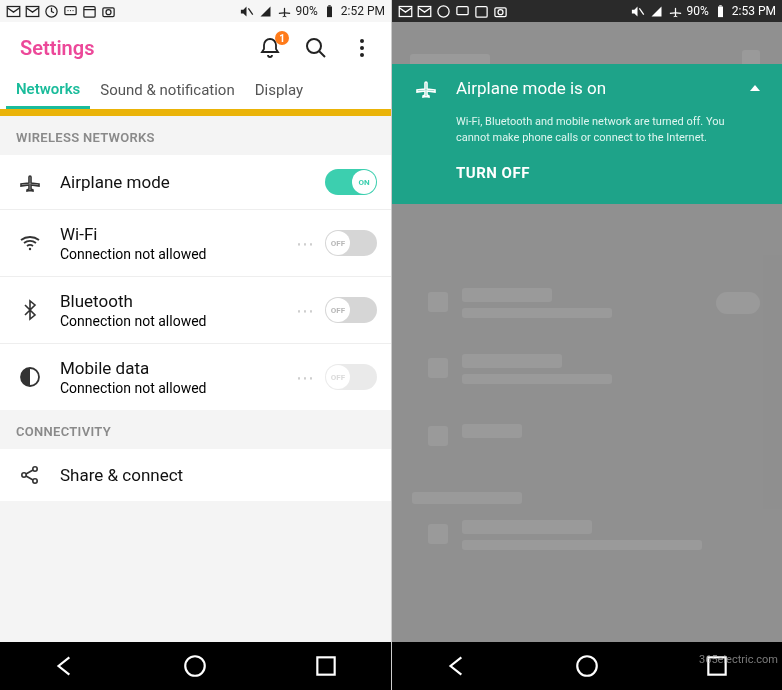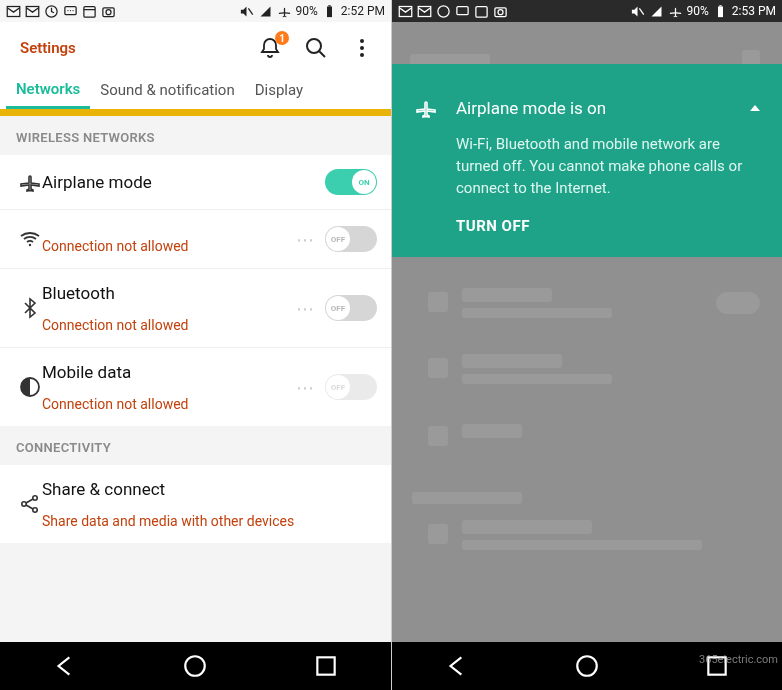--- a/index.html
+++ b/index.html
@@ -40,24 +40,24 @@
   .sicon svg { width: 100%; height: 100%; }
 
   
   .app-bar {
     height: 52px;
     display: flex;
     align-items: center;
     padding: 0 16px;
   }
   .app-title {
-    font-size: 15px;
+    font-size: 20px;
     font-weight: 600;
     flex: 1;
-    color: #c2410c;
+    color: #ec4899;
     padding-left: 4px;
   }
   .app-actions { display: flex; align-items: center; gap: 20px; }
   .icon-wrap { position: relative; width: 26px; height: 26px; display:flex; align-items:center; justify-content:center; color:#222;}
   .badge {
     position: absolute;
     top: -4px; right: -6px;
     width: 14px; height: 14px;
     border-radius: 50%;
     background: #ff7b1a;
@@ -100,26 +100,27 @@
     font-weight: 600;
     color: #8a8a8a;
     padding: 14px 16px 10px;
     letter-spacing: 0.3px;
   }
   .row {
     background:#fff;
     display:flex;
     align-items:center;
     padding: 14px 14px 14px 18px;
+    gap: 18px;
   }
   .row + .row { border-top: 1px solid #eee; }
   .row .row-icon { width: 24px; height:24px; color:#333; display:flex; align-items:center; justify-content:center; flex-shrink:0;}
   .row .row-text { flex:1; }
   .row .row-title { font-size: 17px; color:#111; }
-  .row .row-sub { font-size: 14px; color:#c2410c; margin-top:14px; }
+  .row .row-sub { font-size: 14px; color:#000000; margin-top:2px; }
   .row .row-tail { display:flex; align-items:center; gap:10px; }
   .dots3 { color:#ccc; font-size:18px; letter-spacing:1px; }
 
   
   .toggle {
     width: 52px; height:26px; border-radius:14px; position:relative;
     display:flex; align-items:center;
   }
   .toggle .knob {
     width:24px; height:24px; border-radius:50%; background:#fff;
@@ -156,28 +157,28 @@
     background: rgba(80,80,80,.42);
   }
   .dim-block { position:absolute; background:#9a9a9a; border-radius:3px; }
   
   
   .notif {
     position:absolute;
     top:64px; left:0; right:0;
     background:#1ea389;
     color:#fff;
-    padding: 32px 22px 22px 22px;
+    padding: 12px 22px 22px 22px;
   }
   .notif-head { display:flex; align-items:center; gap:18px; }
   .notif-icon { width:24px; height:24px; color:#fff; display:flex; align-items:center; justify-content:center; }
   .notif-title { font-size:17px; flex:1; }
   .chev { width:0;height:0;border-left:5px solid transparent;border-right:5px solid transparent;border-bottom:6px solid #fff; }
   .notif-msg {
-    font-size:15px;
+    font-size:11px;
     line-height:1.45;
     margin: 14px 0 18px 42px;
     color:#dff6f0;
   }
   .notif-btn {
     margin-left:42px;
     font-size:15px;
     font-weight:700;
     letter-spacing:.5px;
   }
@@ -316,20 +317,21 @@
     </div>
 
     <div class="row">
       <div class="row-icon">
           <svg viewBox="0 0 24 24">
             <path d="M3 9a15 15 0 0118 0M6 12a10 10 0 0112 0M9 15a5 5 0 016 0" fill="none" stroke="currentColor" stroke-width="1.8"></path>
             <circle cx="12" cy="18" r="1.2" fill="currentColor"></circle>
           </svg>
         </div>
       <div class="row-text">
+        <div class="row-title">Wi-Fi</div>
         <div class="row-sub">Connection not allowed</div>
       </div>
       <div class="row-tail">
         <span class="dots3">⋯</span>
         <div class="toggle off">
             <div class="knob">OFF</div>
           </div>
       </div>
     </div>
 
@@ -377,21 +379,20 @@
       <div class="row-icon">
           <svg viewBox="0 0 24 24">
             <circle cx="6" cy="12" r="2.2" fill="none" stroke="currentColor" stroke-width="1.6"></circle>
             <circle cx="17" cy="6" r="2.2" fill="none" stroke="currentColor" stroke-width="1.6"></circle>
             <circle cx="17" cy="18" r="2.2" fill="none" stroke="currentColor" stroke-width="1.6"></circle>
             <path d="M8 11l7-4M8 13l7 4" stroke="currentColor" stroke-width="1.6"></path>
           </svg>
         </div>
       <div class="row-text">
         <div class="row-title">Share &amp; connect</div>
-        <div class="row-sub">Share data and media with other devices</div>
       </div>
     </div>
   </div>
 
   <div class="navbar">
     <div class="navbtn">
         <svg viewBox="0 0 24 24">
           <path d="M16 4L6 12l10 8" fill="none" stroke="currentColor" stroke-width="2"></path>
         </svg>
       </div>

